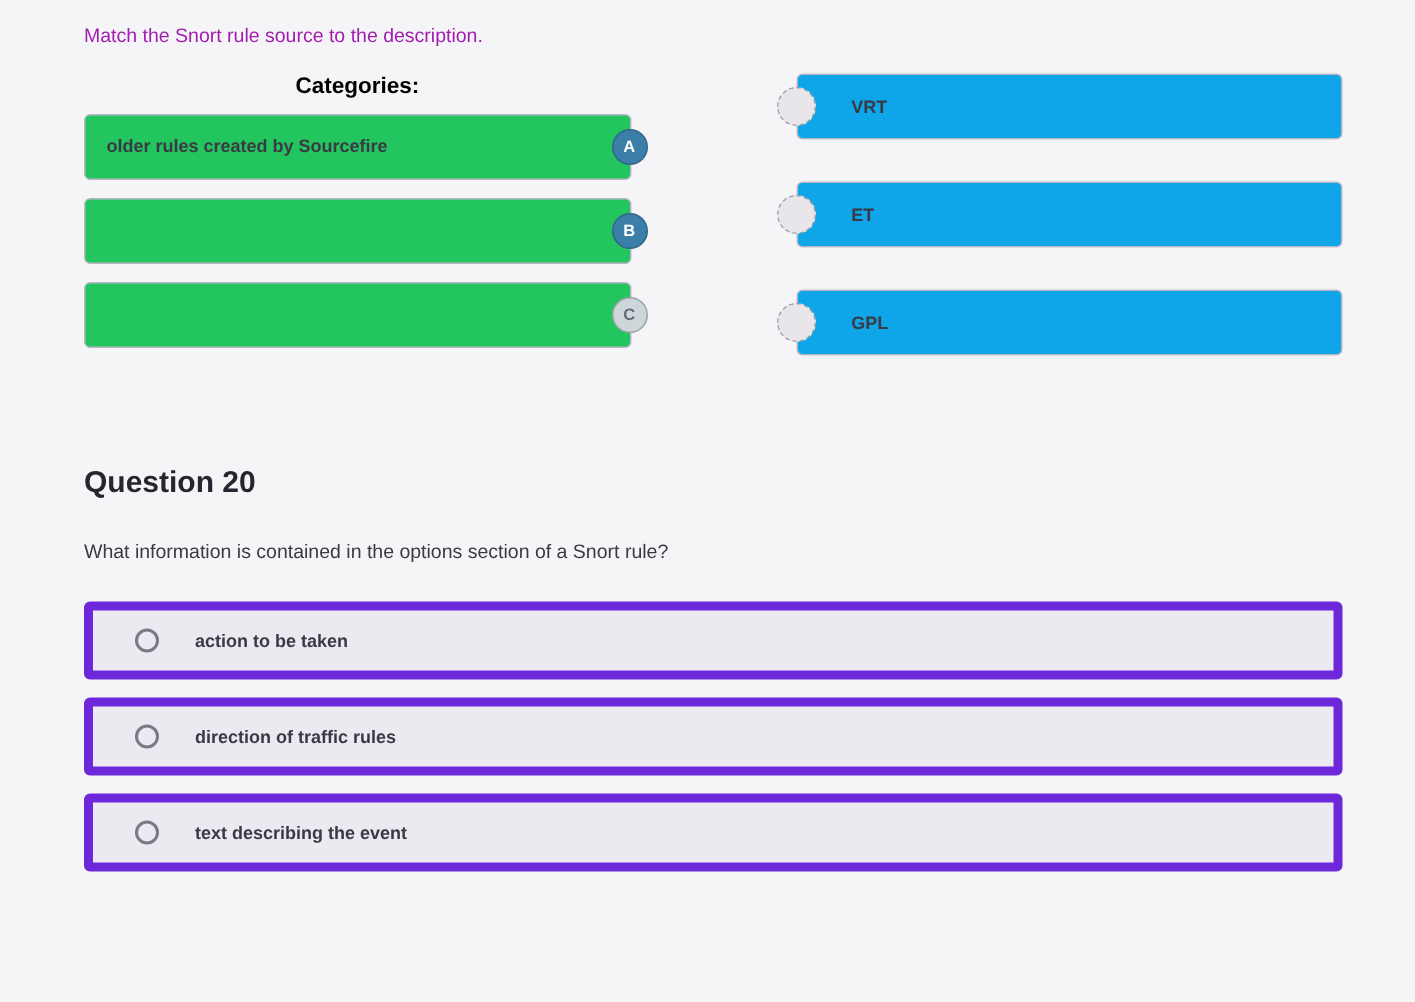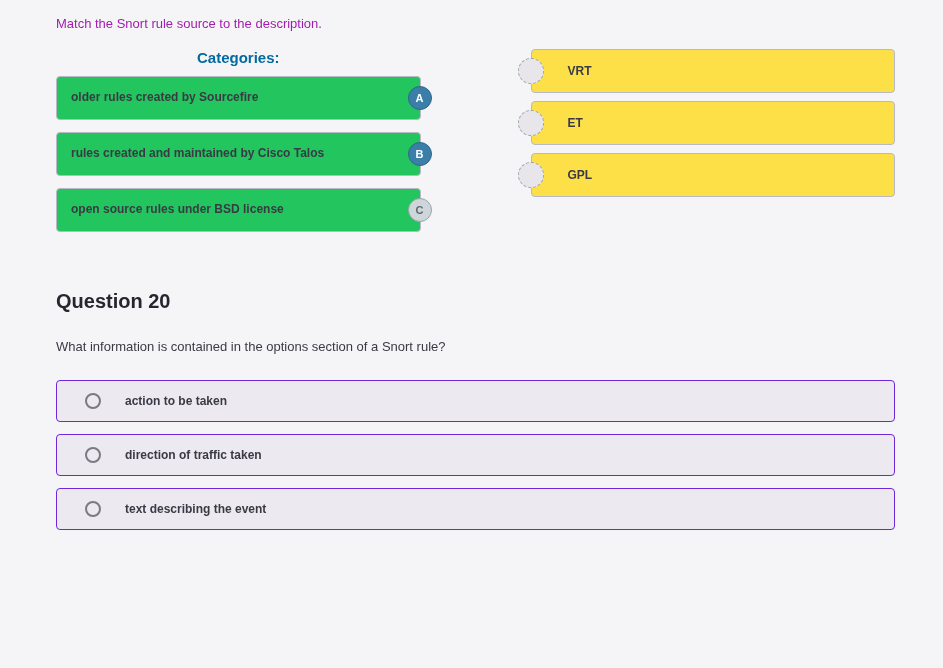--- a/index.html
+++ b/index.html
@@ -23,21 +23,21 @@
       display: flex;
       align-items: flex-start;
       gap: 110px;
     }
     .col { flex: 1 1 0; }
     .col-header {
       text-align: center;
       font-weight: 700;
       font-size: 15px;
       padding-bottom: 10px;
-      color: #0369a1;
+      color: #000000;
     }
     .cat-row {
       position: relative;
       border: 1px solid #b9b9c5;
       background: #22c55e;
       border-radius: 4px;
       padding: 12px 46px 12px 14px;
       margin-bottom: 12px;
       font-size: 12px;
       font-weight: 600;
@@ -62,24 +62,24 @@
       font-size: 11px;
       font-weight: 700;
       display: flex;
       align-items: center;
       justify-content: center;
     }
     .badge.unfilled { background:#cfd6da; color:#5f6b72; border-color:#9aa4a9;}
     .opt-row {
       position: relative;
       border: 1px solid #b9b9c5;
-      background: #fde047;
+      background: #0ea5e9;
       border-radius: 4px;
       padding: 12px 14px 12px 36px;
-      margin-bottom: 8px;
+      margin-bottom: 28px;
       font-size: 12px;
       font-weight: 700;
       color: #3a3a45;
       min-height: 44px;
       display: flex;
       align-items: center;
     }
     .slot {
       position: absolute;
       left: -14px;
@@ -100,21 +100,21 @@
       font-weight: 800;
       color: #262630;
       margin-bottom: 26px;
     }
     .q20-text {
       font-size: 13px;
       font-weight: 500;
       margin-bottom: 26px;
     }
     .choice {
-      border: 1px solid #6d28d9;
+      border: 6px solid #6d28d9;
       background: #eceaf0;
       border-radius: 4px;
       padding: 12px 14px;
       margin-bottom: 12px;
       display: flex;
       align-items: center;
       gap: 24px;
       font-size: 12px;
       font-weight: 600;
       cursor: pointer;
@@ -135,25 +135,23 @@
 
 <div class="match-wrap">
   <div class="col">
     <div class="col-header">Categories:</div>
 
     <div class="cat-row">
       <span>older rules created by Sourcefire</span>
       <span class="badge">A</span>
     </div>
     <div class="cat-row">
-      <span>rules created and maintained by Cisco Talos</span>
       <span class="badge">B</span>
     </div>
     <div class="cat-row">
-      <span>open source rules under BSD license</span>
       <span class="badge unfilled">C</span>
     </div>
   </div>
 
   <div class="col">
 
     <div class="opt-row">
       <span class="slot"></span>
       <span>VRT</span>
     </div>
@@ -171,19 +169,19 @@
 <div class="q20">
   <div class="q20-title">Question 20</div>
   <div class="q20-text">What information is contained in the options section of a Snort rule?</div>
 
   <div class="choice">
     <span class="radio"></span>
     <span>action to be taken</span>
   </div>
   <div class="choice">
     <span class="radio"></span>
-    <span>direction of traffic taken</span>
+    <span>direction of traffic rules</span>
   </div>
   <div class="choice">
     <span class="radio"></span>
     <span>text describing the event</span>
   </div>
 </div>
 
 </body></html>

